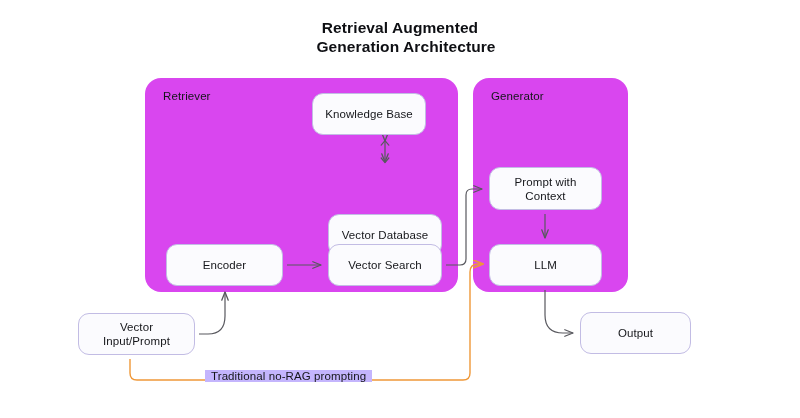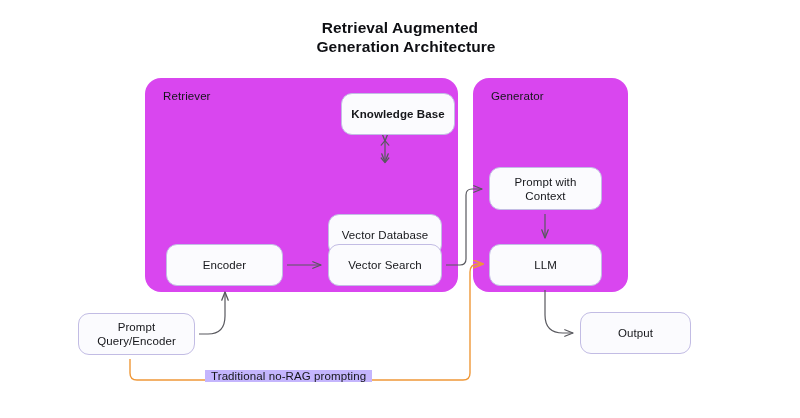--- a/index.html
+++ b/index.html
@@ -81,21 +81,21 @@
     display: flex;
     align-items: center;
     justify-content: center;
     text-align: center;
     font-size: 11.5px;
     line-height: 14px;
     color: #15161a;
     box-sizing: border-box;
     letter-spacing: 0.1px;
   }
-  #node-knowledge-base { left: 341px; top: 93px;  width: 114px; height: 42px; font-weight: bold; }
+  #node-knowledge-base { left: 312px; top: 93px;  width: 114px; height: 42px; }
   #node-vector-database{ left: 328px; top: 168px; width: 114px; height: 42px; margin-top: 46px; }
   #node-vector-search  { left: 328px; top: 244px; width: 114px; height: 42px; }
   #node-encoder        { left: 166px; top: 244px; width: 117px; height: 42px; }
   #node-prompt-context { left: 489px; top: 167px; width: 113px; height: 43px; }
   #node-llm            { left: 489px; top: 244px; width: 113px; height: 42px; }
   #node-output         { left: 580px; top: 312px; width: 111px; height: 42px; }
   #node-input-query    { left: 78px;  top: 313px; width: 117px; height: 42px; }
 
   
   .edge-label {
@@ -194,20 +194,20 @@
   <div class="node" id="node-llm">
     <span>LLM</span>
   </div>
 
   <div class="node" id="node-output">
     <span>Output</span>
   </div>
 
   <div class="node" id="node-input-query">
     <span>
-      <span>Prompt</span><br>
-      <span>Query/Encoder</span>
+      <span>Vector</span><br>
+      <span>Input/Prompt</span>
     </span>
   </div>
 
   <div class="edge-label" id="label-no-rag">Traditional no-RAG prompting</div>
 
 </div>
 
 </body></html>

